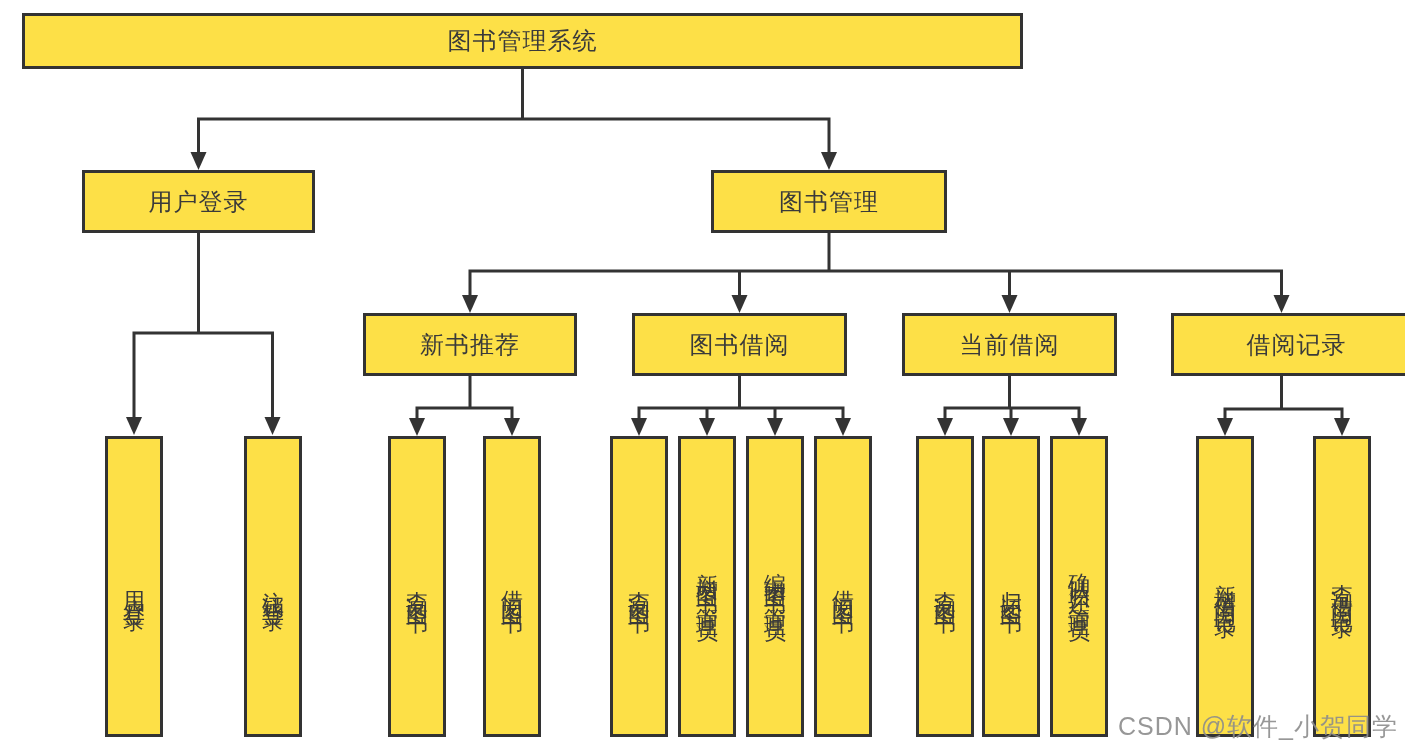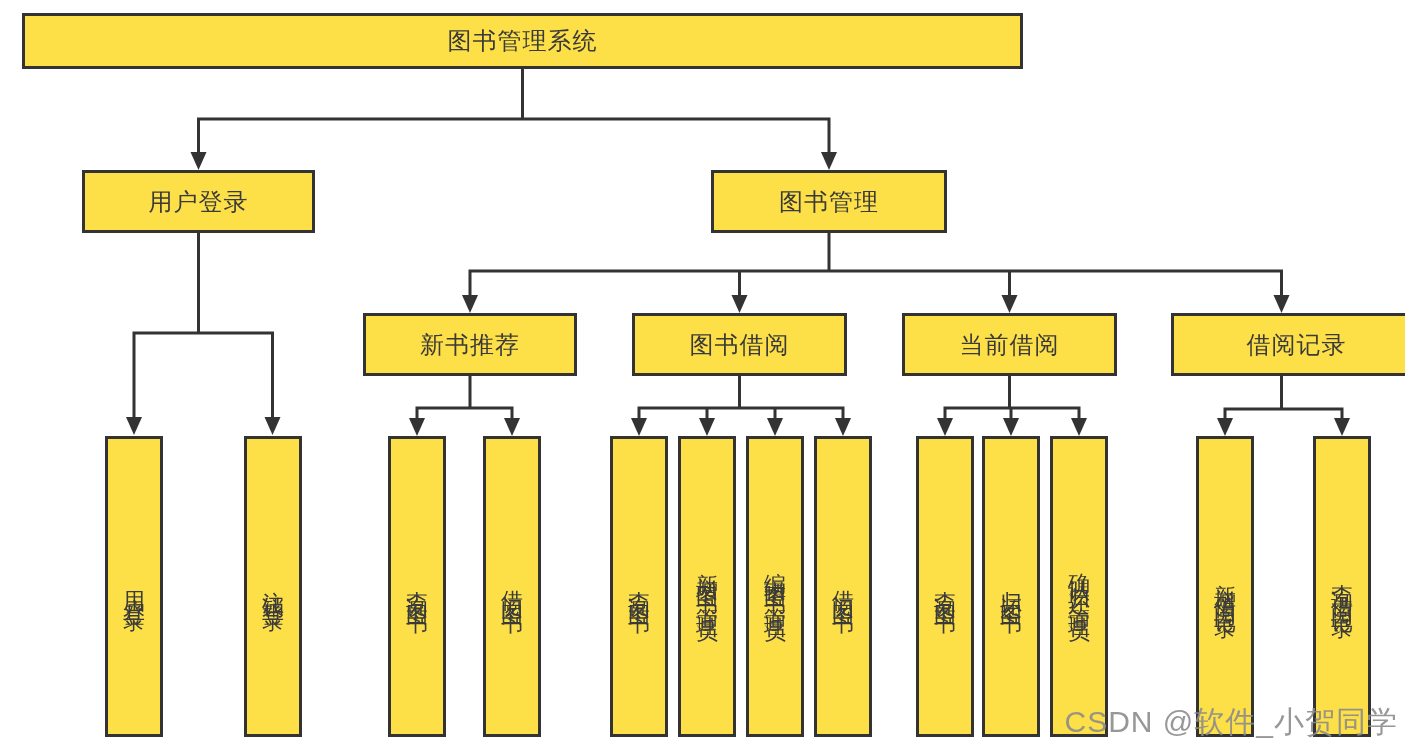--- a/index.html
+++ b/index.html
@@ -49,21 +49,21 @@
     fill: none;
   }
   #connectors polygon {
     fill: #333333;
     stroke: none;
   }
   .watermark {
     position: absolute;
     right: 7px;
     bottom: 4px;
-    font-size: 30px;
+    font-size: 25px;
     color: rgba(140, 140, 140, 0.9);
     letter-spacing: 1px;
     white-space: nowrap;
   }
 </style>
 </head>
 <body>
 
 <div id="canvas">
 

